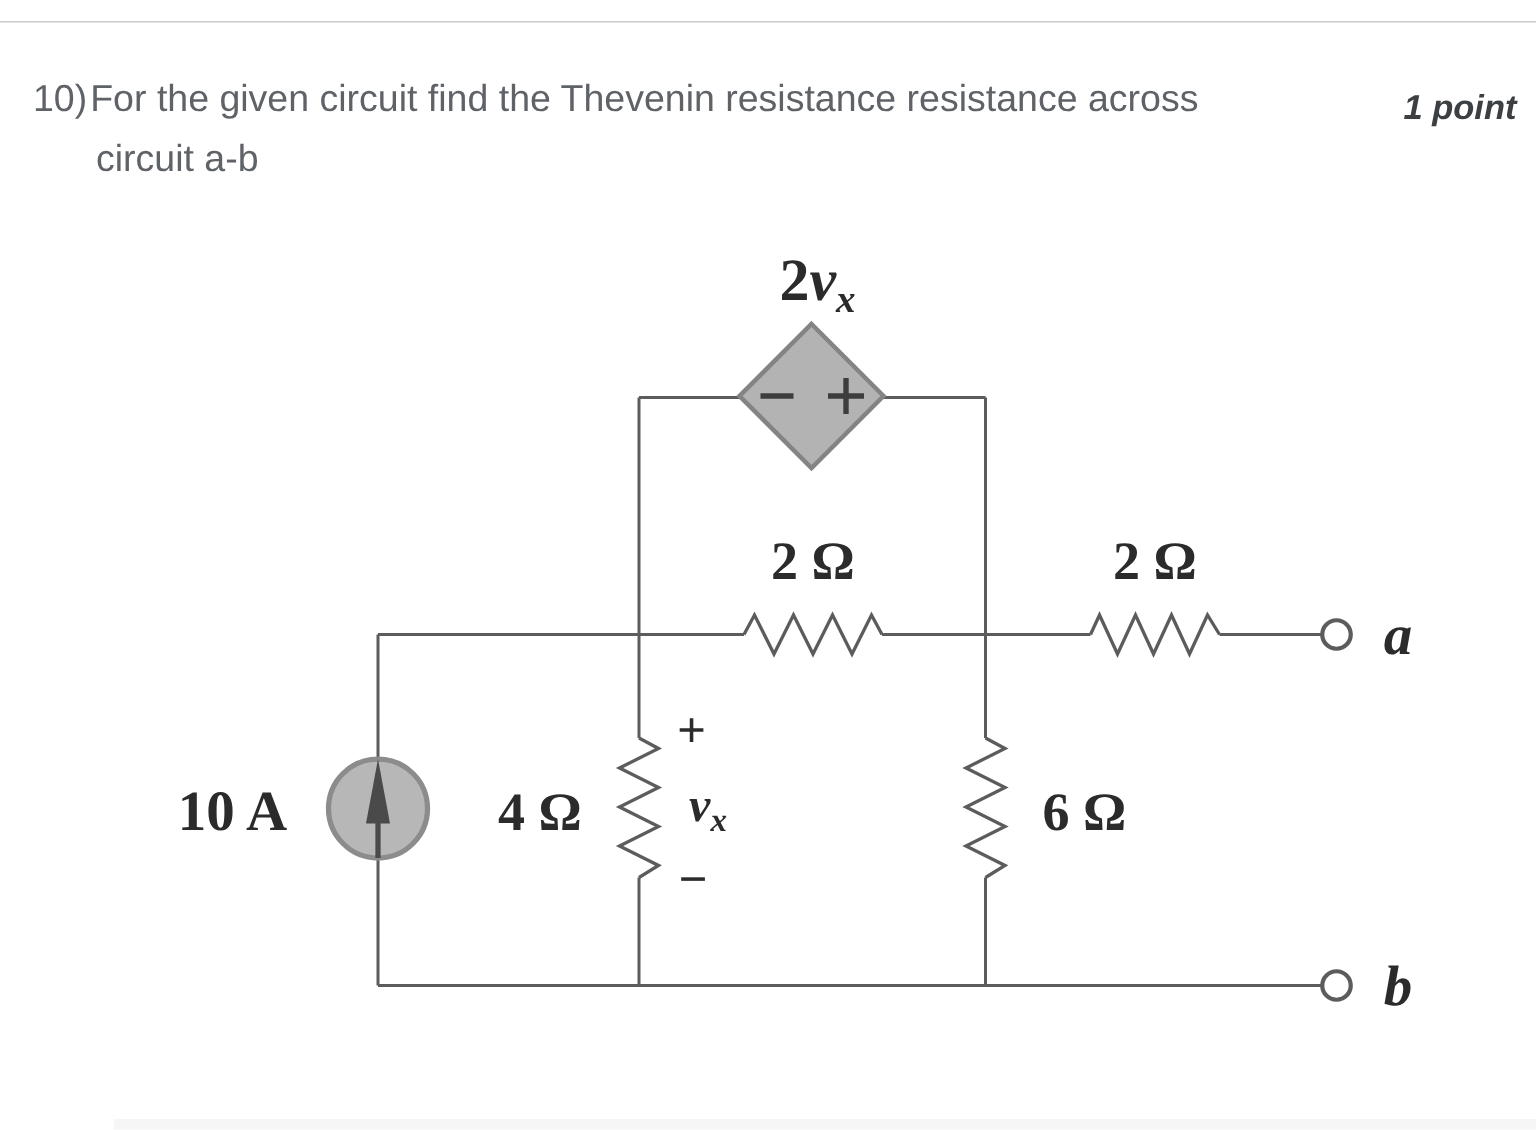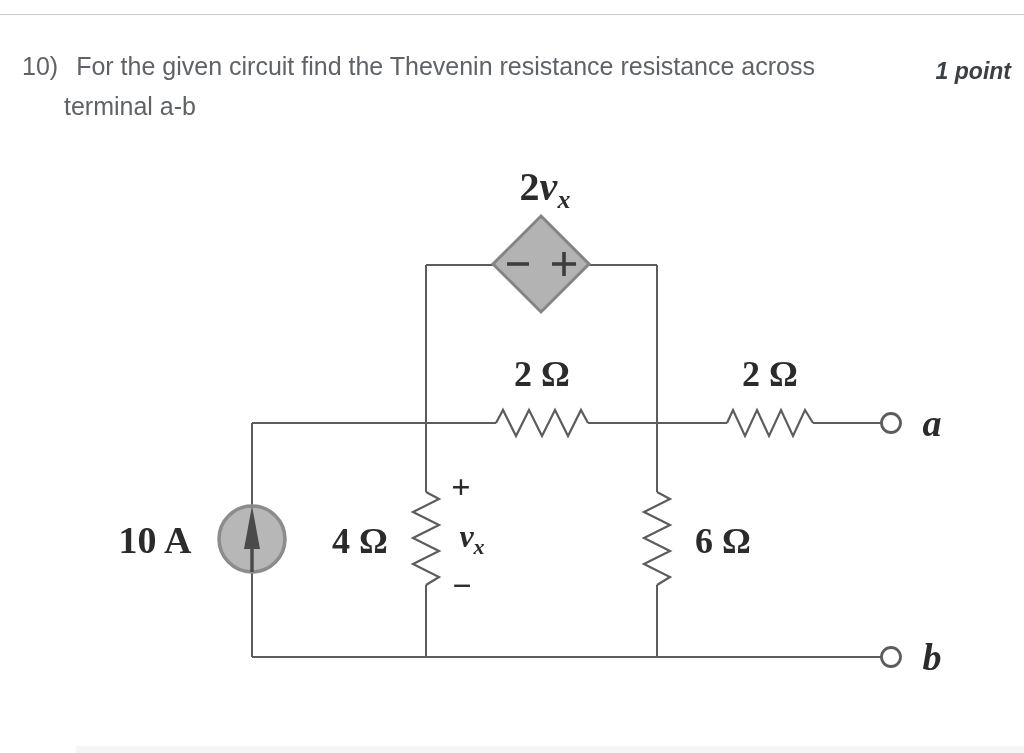--- a/index.html
+++ b/index.html
@@ -9,21 +9,21 @@
   }
   .top-divider{
     position:absolute;left:0;top:14px;width:1024px;height:1px;
     background:#cccccc;
   }
   .question-block{
     position:absolute;left:22px;top:46px;width:880px;
     color:#5f6368;font-size:25px;line-height:40px;
   }
   .q-line1{white-space:nowrap;}
-  .q-num{margin-right:18px;text-align:center;}
+  .q-num{margin-right:2px;text-align:center;}
   .q-line2{padding-left:42px;}
   .points-label{
     position:absolute;right:13px;top:58px;
     color:#3c4043;font-size:23px;font-weight:bold;font-style:italic;
     white-space:nowrap;
   }
   svg text{
     font-family:"Liberation Serif","DejaVu Serif",serif;
     fill:#2b2b2b;
   }
@@ -35,21 +35,21 @@
 </style>
 </head>
 <body>
 
 <div class="top-divider"></div>
 
 <div class="question-block">
   <div class="q-line1">
     <span class="q-num">10)</span><span>For the given circuit find the Thevenin resistance resistance across</span>
   </div>
-  <div class="q-line2">terminal a-b</div>
+  <div class="q-line2">circuit a-b</div>
 </div>
 
 <div class="points-label">1 point</div>
 
 <svg class="circuit-svg" width="1024" height="753" viewBox="0 0 1024 753">
 
   <g stroke="#5c5c5c" stroke-width="2" fill="none">
 
     <line x1="426" y1="265" x2="657" y2="265"></line>
 

